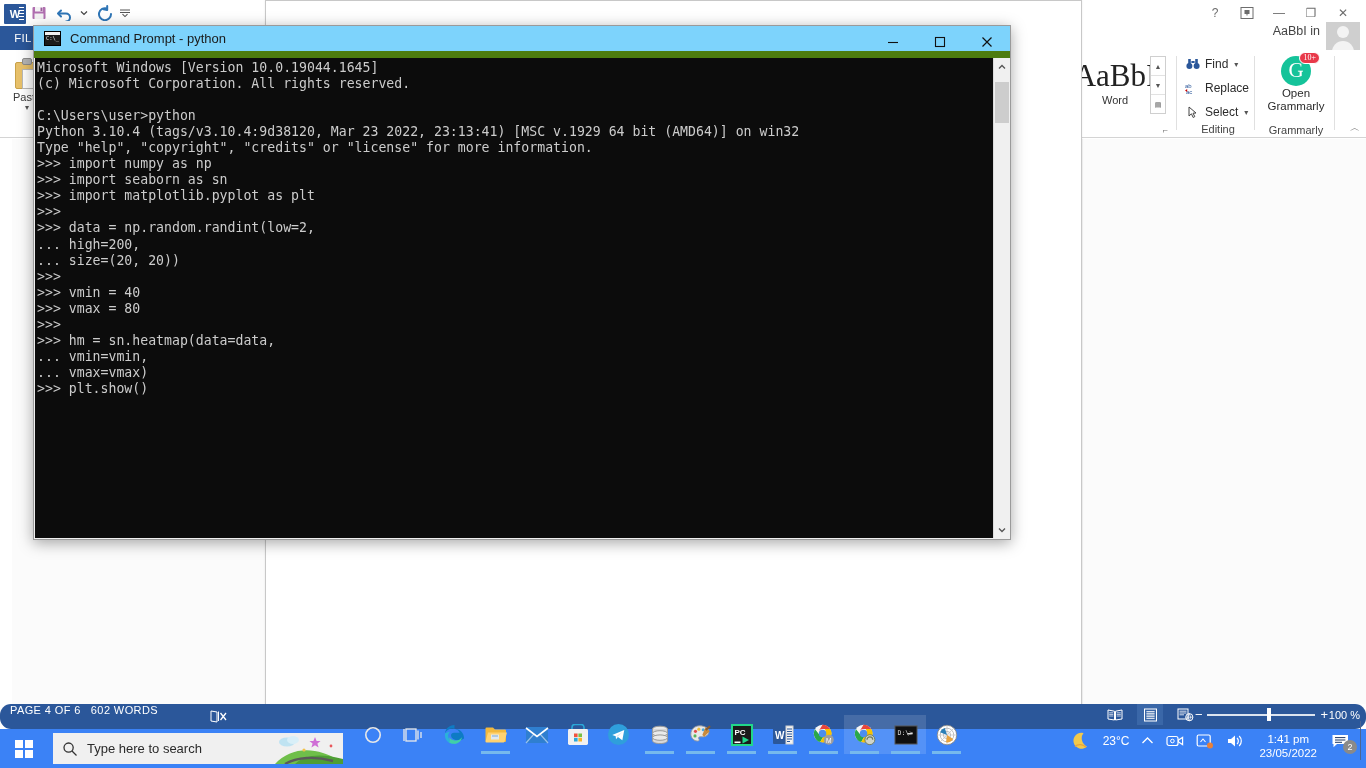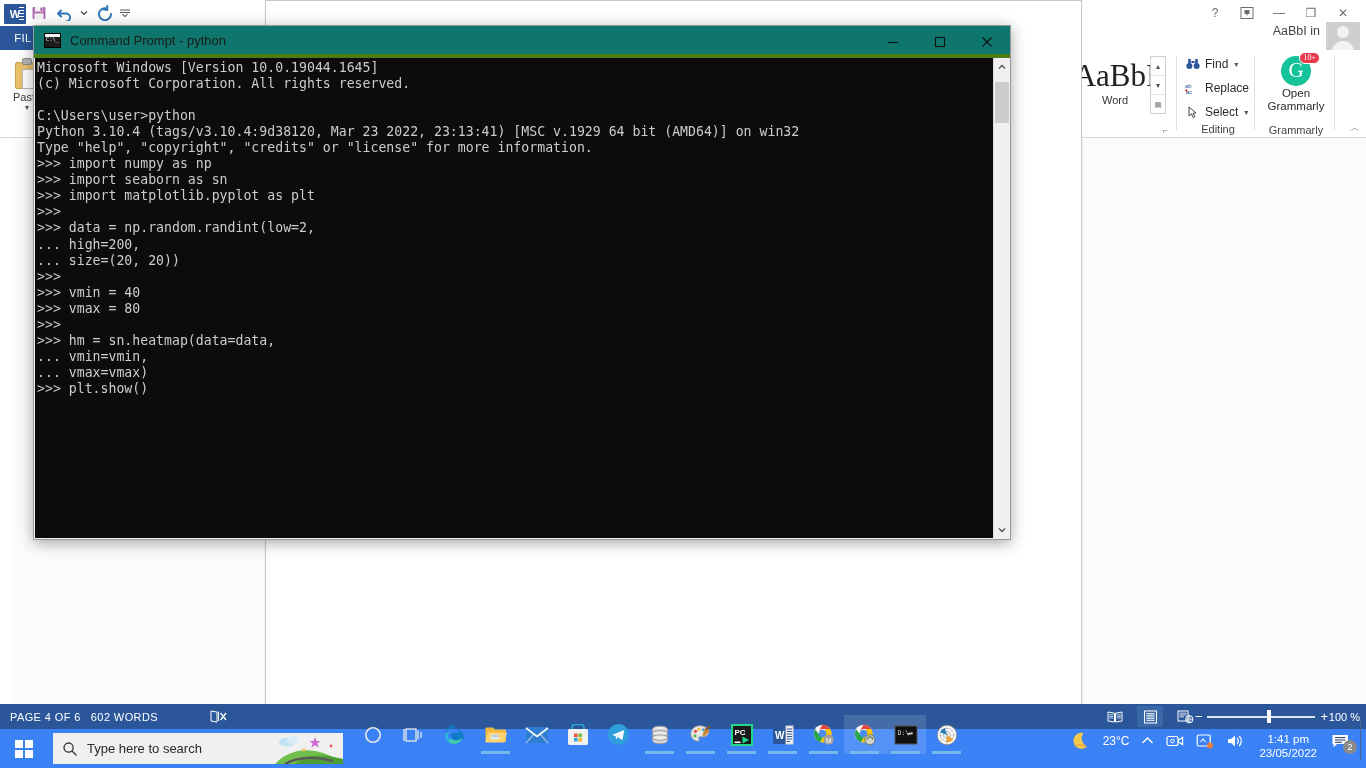--- a/index.html
+++ b/index.html
@@ -100,40 +100,40 @@
     box-shadow:0 0 2px rgba(0,0,0,.08);
   }
   .page-a { top:-139px; height:735px; }
   .page-b { top:609px; height:150px; }
   .doc-sidebar-white { position:absolute; left:0; top:0; width:265px; height:565px; background:#fbfbfb; }
   .doc-right-white { position:absolute; left:1083px; top:0; width:283px; height:565px; background:#fbfbfb; }
 
   
   .status-bar {
     position:absolute; left:0; top:704px; width:1366px; height:25px; background:#2b579a; color:#fff;
-    font-size:11px; display:flex; align-items:center;
+    font-size:11px; display:flex; border-radius:11px;
   }
   .sb-item { margin-left:10px; letter-spacing:.4px; }
   .sb-icon { display:flex; align-items:center; justify-content:center; }
   .sb-right { position:absolute; right:6px; display:flex; align-items:center; gap:9px; }
   .view-btn { width:26px; height:21px; display:flex; align-items:center; justify-content:center; }
   .view-btn.active { background:#3a67a8; }
   .zoom-slider { position:relative; width:108px; height:14px; display:flex; align-items:center; }
   .zoom-track { position:absolute; left:0; right:0; height:2px; background:#dce4f0; }
   .zoom-thumb { position:absolute; left:60px; width:4px; height:13px; background:#fff; }
   .zoom-pct { font-size:11px; min-width:36px; text-align:right; }
 
   
   #cmd-window {
     position:absolute; left:33px; top:25px; width:978px; height:515px;
     background:#f0f0f0; border:1px solid #9a9a9a; box-shadow:0 3px 14px rgba(0,0,0,.35);
   }
   .cmd-title {
-    height:32px; background:#0f766e; display:flex; align-items:center; position:relative;
-    border-bottom:4px solid #4d7c0f;
+    height:32px; background:#7dd3fc; display:flex; align-items:center; position:relative;
+    border-bottom:7px solid #4d7c0f;
   }
   .cmd-ico {
     width:17px; height:15px; margin-left:10px; background:#1b1b1b; border:1px solid #000;
     position:relative; display:flex; align-items:center; justify-content:center;
   }
   .cmd-ico::before{
     content:"C:\\_"; color:#e6e6e6; font-family:"DejaVu Sans Mono", monospace; font-size:5.5px; line-height:1;
   }
   .cmd-ico-bar { position:absolute; left:0; top:0; right:0; height:3px; background:#f0f0f0; }
   .cmd-title-text { margin-left:9px; font-size:13px; color:#1a1a1a; }

